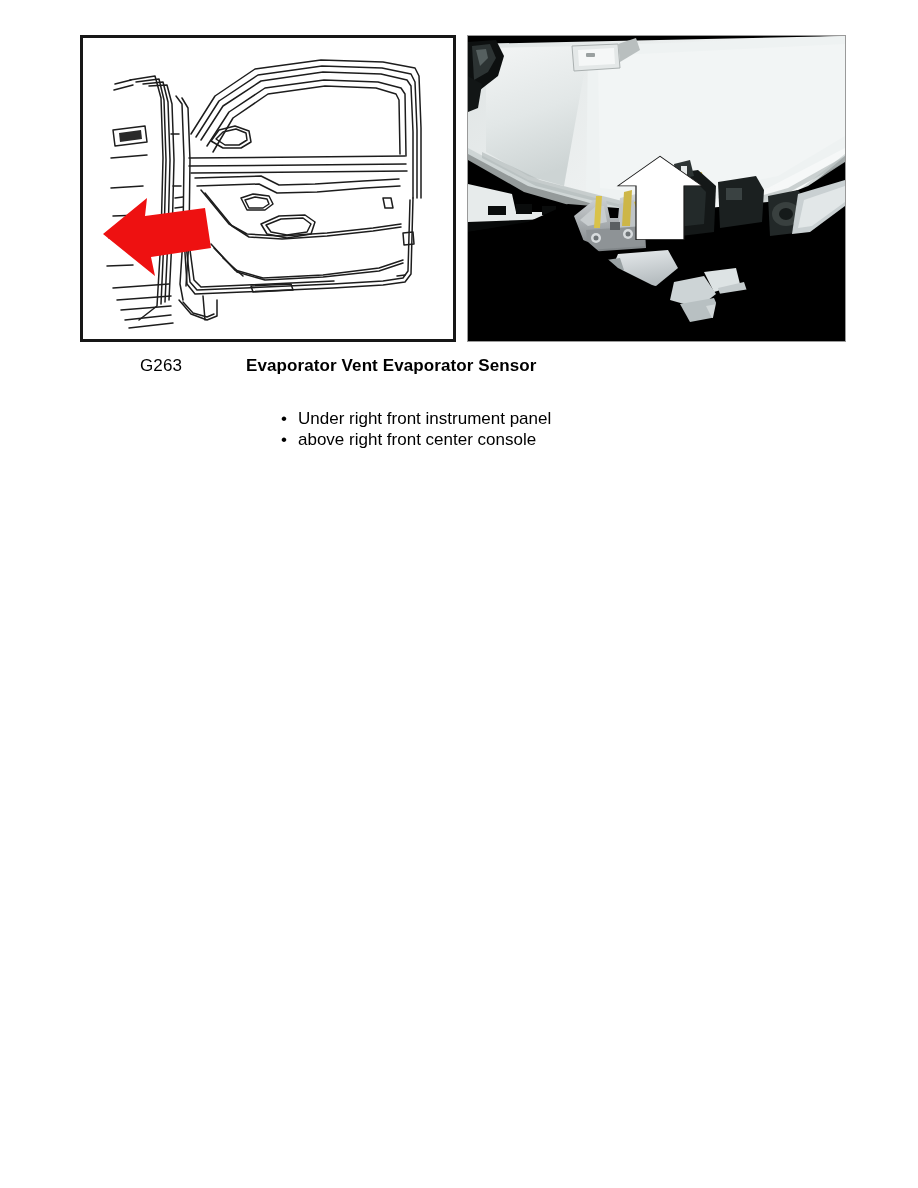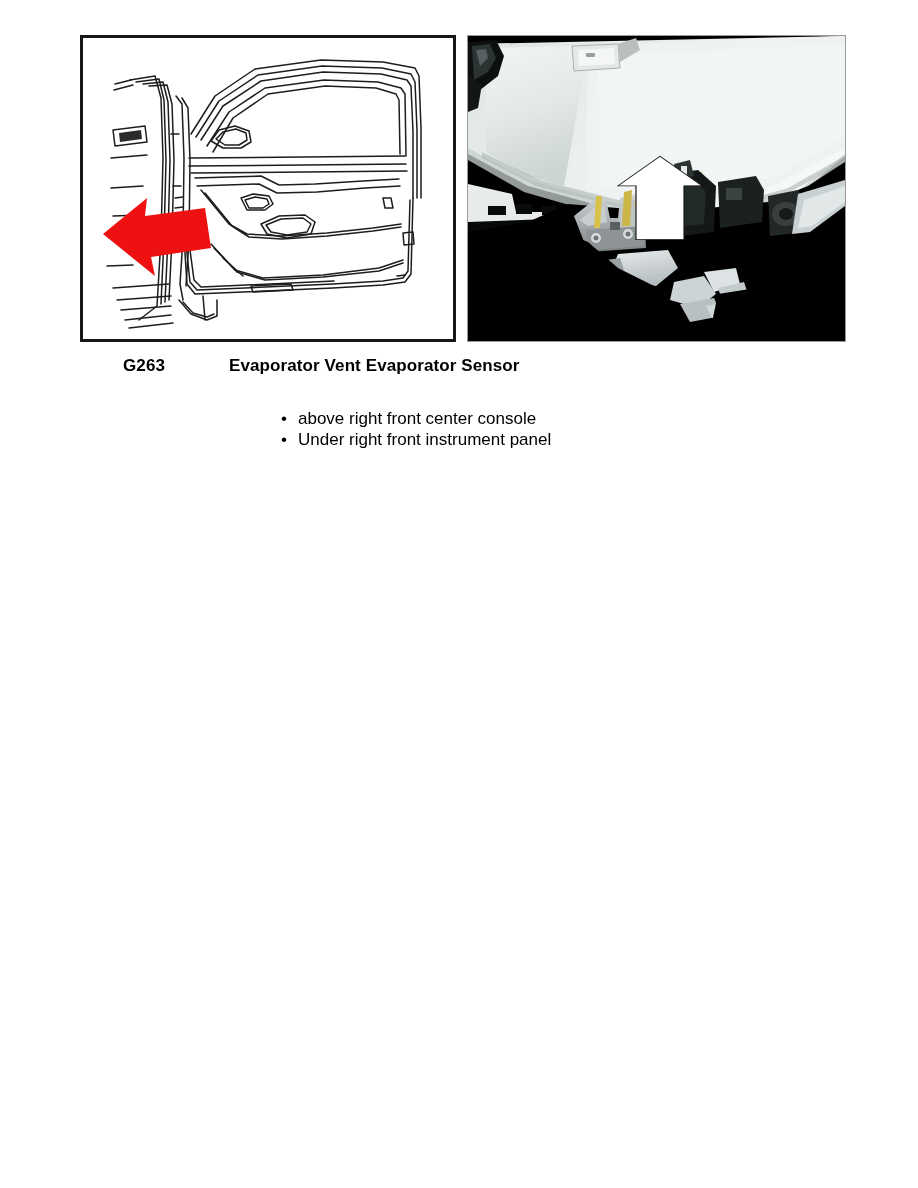--- a/index.html
+++ b/index.html
@@ -79,24 +79,25 @@
     left: 123px;
     top: 355px;
     width: 700px;
     height: 22px;
     white-space: nowrap;
   }
   .caption-code {
     display: inline-block;
     width: 106px;
     font-size: 17px;
-    font-weight: bold;
+    font-weight: normal;
     letter-spacing: 0.1px;
     line-height: 22px;
     vertical-align: top;
+    margin-left: 17px;
   }
   .caption-title {
     display: inline-block;
     font-size: 17px;
     font-weight: bold;
     letter-spacing: 0.1px;
     line-height: 22px;
     vertical-align: top;
   }
 
@@ -321,17 +322,17 @@
       </svg>
     </div>
 
   </div>
 
   <div class="caption-row">
     <span class="caption-code">G263</span><span class="caption-title">Evaporator Vent Evaporator Sensor</span>
   </div>
 
   <ul class="bullet-list">
+    <li class="bullet-item">Under right front instrument panel</li>
     <li class="bullet-item">above right front center console</li>
-    <li class="bullet-item">Under right front instrument panel</li>
   </ul>
 
 </div>
 
 </body></html>

